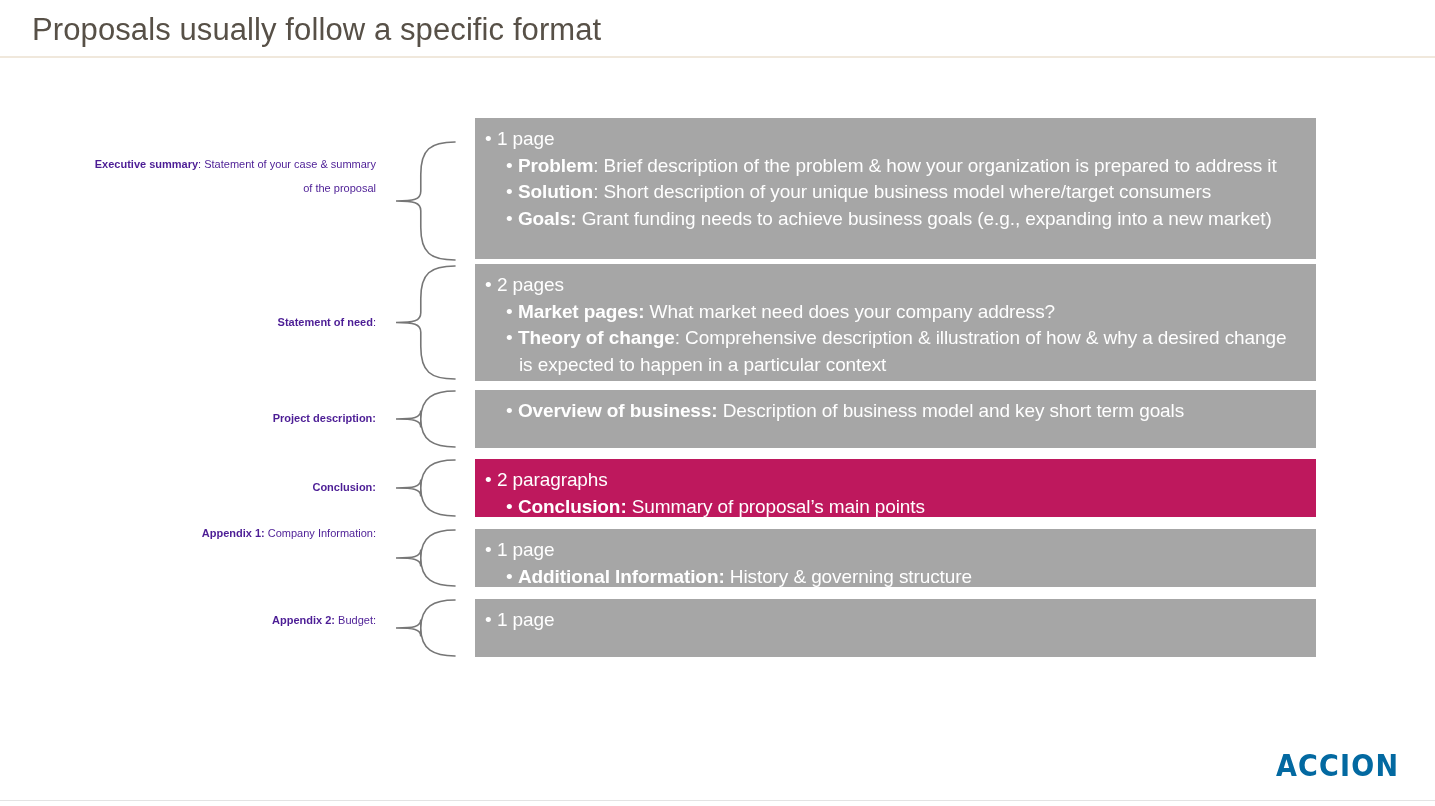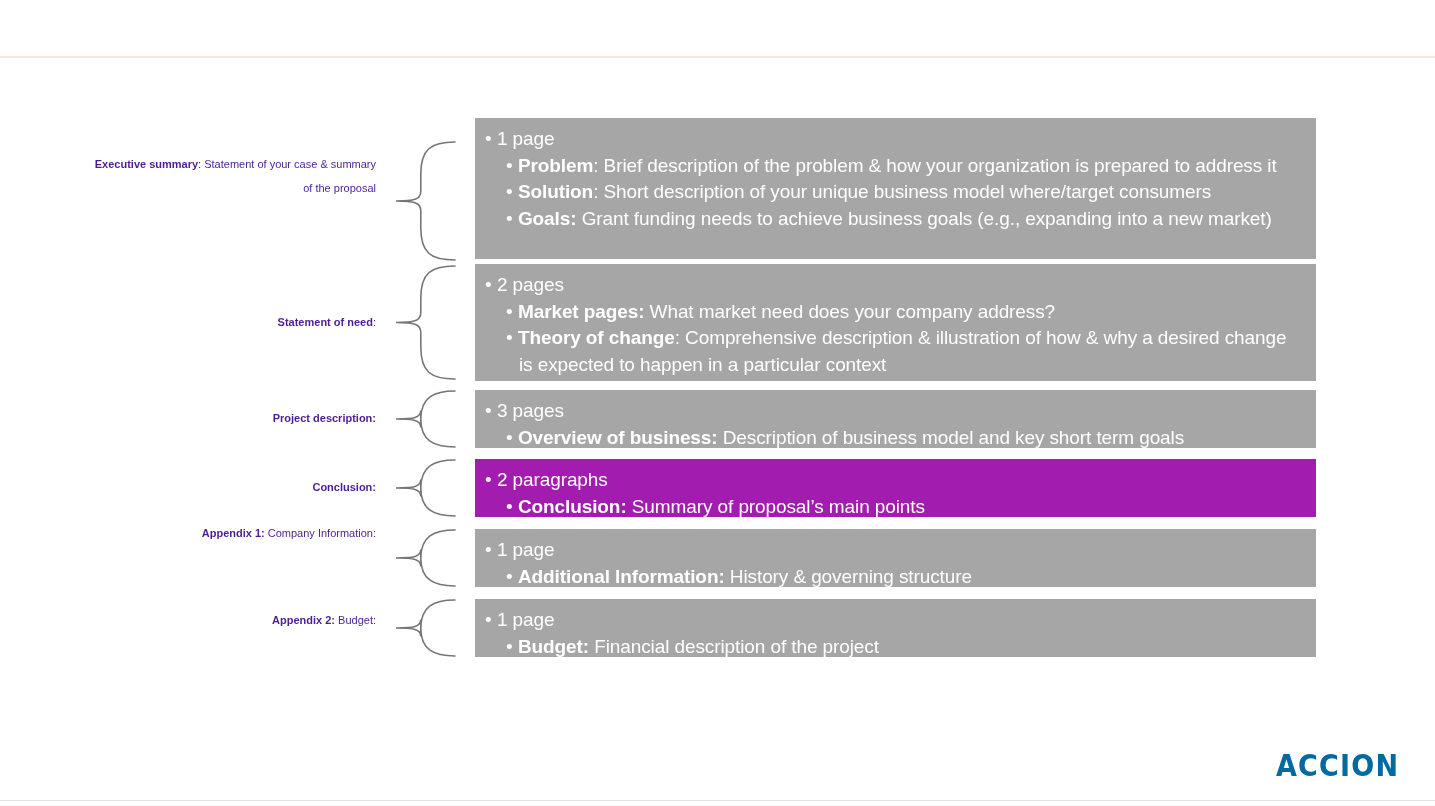--- a/index.html
+++ b/index.html
@@ -98,20 +98,21 @@
     letter-spacing: 1.2px;
     font-family: "DejaVu Sans", sans-serif;
     font-stretch: condensed;
   }
 </style>
 </head>
 <body>
 
 <div class="slide">
 
+  <div class="slide-title" style="color: rgb(87, 80, 71);">Proposals usually follow a specific format</div>
   <div class="title-rule" style="background: rgb(240, 232, 220);"></div>
 
   <div id="rows-root">
       <div class="box" style="left: 475px; top: 118px; width: 841px; height: 141px; background: rgb(166, 166, 166);">
         <div class="box-line lvl1" style="color: rgb(255, 255, 255);"><span class="bul">• </span><span>1 page</span></div>
         <div class="box-line lvl2" style="color: rgb(255, 255, 255);"><span class="bul">• </span><b>Problem</b><span>: Brief description of the problem &amp; how your organization is prepared to address it</span></div>
         <div class="box-line lvl2" style="color: rgb(255, 255, 255);"><span class="bul">• </span><b>Solution</b><span>: Short description of your unique business model where/target consumers</span></div>
         <div class="box-line lvl2" style="color: rgb(255, 255, 255);"><span class="bul">• </span><b>Goals:</b><span> Grant funding needs to achieve business goals (e.g., expanding into a new market)</span></div>
       </div>
       <div class="label" style="left: 86px; top: 153px; width: 290px;"><b>Executive summary</b><span>:  Statement of your case &amp; summary of the proposal</span></div>
@@ -125,30 +126,29 @@
         <div class="box-line lvl2" style="color: rgb(255, 255, 255);"><span class="bul">• </span><b>Market pages:</b><span> What market need does your company address?</span></div>
         <div class="box-line lvl2" style="color: rgb(255, 255, 255);"><span class="bul">• </span><b>Theory of change</b><span>: Comprehensive description &amp; illustration of how &amp; why a desired change is expected to happen in a particular context</span></div>
       </div>
       <div class="label" style="left: 86px; top: 311px; width: 290px;"><b>Statement of need</b><span>:</span></div>
       <div class="brace" style="left: 396px; top: 266px;">
         <svg width="59" height="113" viewBox="0 0 59 113">
           <path d="M 59 0 C 34.662499999999994 0, 24.779999999999998 7.139, 24.779999999999998 32.45 L 24.779999999999998 46.765 C 24.779999999999998 55.202, 17.7 56.5, 0 56.5 C 17.7 56.5, 24.779999999999998 57.798, 24.779999999999998 66.235 L 24.779999999999998 80.55 C 24.779999999999998 105.861, 34.662499999999994 113, 59 113" fill="none" stroke="#767676" stroke-width="1.6" stroke-linecap="round"></path>
         </svg>
       </div>
       <div class="box" style="left: 475px; top: 390px; width: 841px; height: 58px; background: rgb(166, 166, 166);">
-        <div class="box-line lvl1" style="color: rgb(255, 255, 255);"><span class="bul">• </span><span>3 pages</span></div>
         <div class="box-line lvl2" style="color: rgb(255, 255, 255);"><span class="bul">• </span><b>Overview of business:</b><span> Description of business model and key short term goals</span></div>
       </div>
       <div class="label" style="left: 86px; top: 407px; width: 290px;"><b>Project description:</b></div>
       <div class="brace" style="left: 396px; top: 391px;">
         <svg width="59" height="56" viewBox="0 0 59 56">
           <path d="M 59 0 C 38 0, 24.779999999999998 6.16, 24.779999999999998 28 L 24.779999999999998 19.6 C 24.779999999999998 26.88, 17.7 28, 0 28 C 17.7 28, 24.779999999999998 29.12, 24.779999999999998 36.4 L 24.779999999999998 28 C 24.779999999999998 49.84, 38 56, 59 56" fill="none" stroke="#767676" stroke-width="1.6" stroke-linecap="round"></path>
         </svg>
       </div>
-      <div class="box" style="left: 475px; top: 459px; width: 841px; height: 58px; background: #a21caf;">
+      <div class="box" style="left: 475px; top: 459px; width: 841px; height: 58px; background: #be185d;">
         <div class="box-line lvl1" style="color: rgb(255, 255, 255);"><span class="bul">• </span><span>2 paragraphs</span></div>
         <div class="box-line lvl2" style="color: rgb(255, 255, 255);"><span class="bul">• </span><b>Conclusion:</b><span> Summary of proposal’s main points</span></div>
       </div>
       <div class="label" style="left: 86px; top: 476px; width: 290px;"><b>Conclusion:</b></div>
       <div class="brace" style="left: 396px; top: 460px;">
         <svg width="59" height="56" viewBox="0 0 59 56">
           <path d="M 59 0 C 38 0, 24.779999999999998 6.16, 24.779999999999998 28 L 24.779999999999998 19.6 C 24.779999999999998 26.88, 17.7 28, 0 28 C 17.7 28, 24.779999999999998 29.12, 24.779999999999998 36.4 L 24.779999999999998 28 C 24.779999999999998 49.84, 38 56, 59 56" fill="none" stroke="#767676" stroke-width="1.6" stroke-linecap="round"></path>
         </svg>
       </div>
       <div class="box" style="left: 475px; top: 529px; width: 841px; height: 58px; background: rgb(166, 166, 166);">
@@ -156,21 +156,20 @@
         <div class="box-line lvl2" style="color: rgb(255, 255, 255);"><span class="bul">• </span><b>Additional Information:</b><span> History &amp; governing structure</span></div>
       </div>
       <div class="label" style="left: 86px; top: 522px; width: 290px;"><b>Appendix 1:</b><span> Company Information:</span></div>
       <div class="brace" style="left: 396px; top: 530px;">
         <svg width="59" height="56" viewBox="0 0 59 56">
           <path d="M 59 0 C 38 0, 24.779999999999998 6.16, 24.779999999999998 28 L 24.779999999999998 19.6 C 24.779999999999998 26.88, 17.7 28, 0 28 C 17.7 28, 24.779999999999998 29.12, 24.779999999999998 36.4 L 24.779999999999998 28 C 24.779999999999998 49.84, 38 56, 59 56" fill="none" stroke="#767676" stroke-width="1.6" stroke-linecap="round"></path>
         </svg>
       </div>
       <div class="box" style="left: 475px; top: 599px; width: 841px; height: 58px; background: rgb(166, 166, 166);">
         <div class="box-line lvl1" style="color: rgb(255, 255, 255);"><span class="bul">• </span><span>1 page</span></div>
-        <div class="box-line lvl2" style="color: rgb(255, 255, 255);"><span class="bul">• </span><b>Budget:</b><span> Financial description of the project</span></div>
       </div>
       <div class="label" style="left: 86px; top: 609px; width: 290px;"><b>Appendix 2:</b><span> Budget:</span></div>
       <div class="brace" style="left: 396px; top: 600px;">
         <svg width="59" height="56" viewBox="0 0 59 56">
           <path d="M 59 0 C 38 0, 24.779999999999998 6.16, 24.779999999999998 28 L 24.779999999999998 19.6 C 24.779999999999998 26.88, 17.7 28, 0 28 C 17.7 28, 24.779999999999998 29.12, 24.779999999999998 36.4 L 24.779999999999998 28 C 24.779999999999998 49.84, 38 56, 59 56" fill="none" stroke="#767676" stroke-width="1.6" stroke-linecap="round"></path>
         </svg>
       </div>
     </div>
 
   <div class="bottom-rule"></div>

